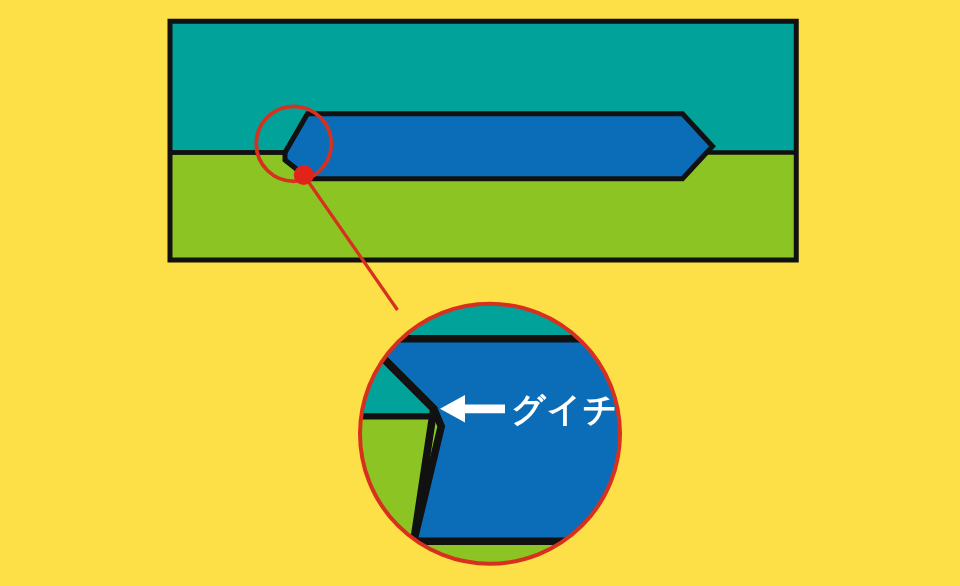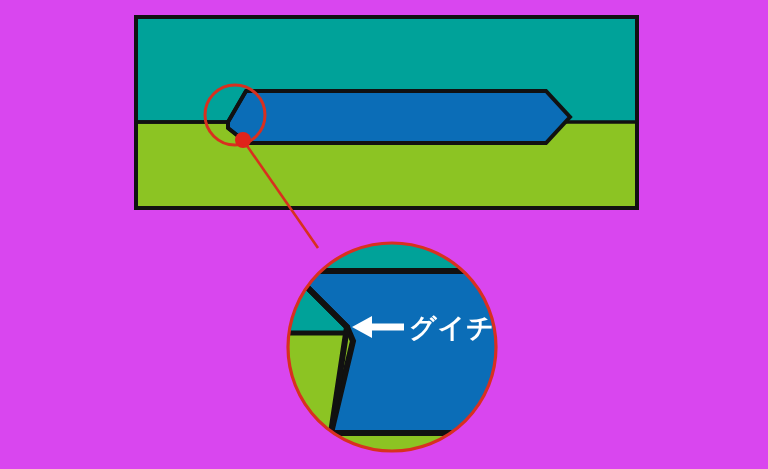--- a/index.html
+++ b/index.html
@@ -29,21 +29,21 @@
     font-family: "Liberation Sans", sans-serif;
     font-size: 27px;
     font-weight: 700;
     fill: #ffffff;
     letter-spacing: 1px;
   }
 </style>
 </head>
 <body>
 
-<div id="stage" style="background: #d946ef;">
+<div id="stage" style="background: #fde047;">
 
   <svg id="figure" viewBox="0 0 768 469" xmlns="http://www.w3.org/2000/svg">
 
     <defs>
       <clipPath id="detailClip">
         <circle id="detailClipCircle" cx="392" cy="347" r="104"></circle>
       </clipPath>
     </defs>
 
     <g>

